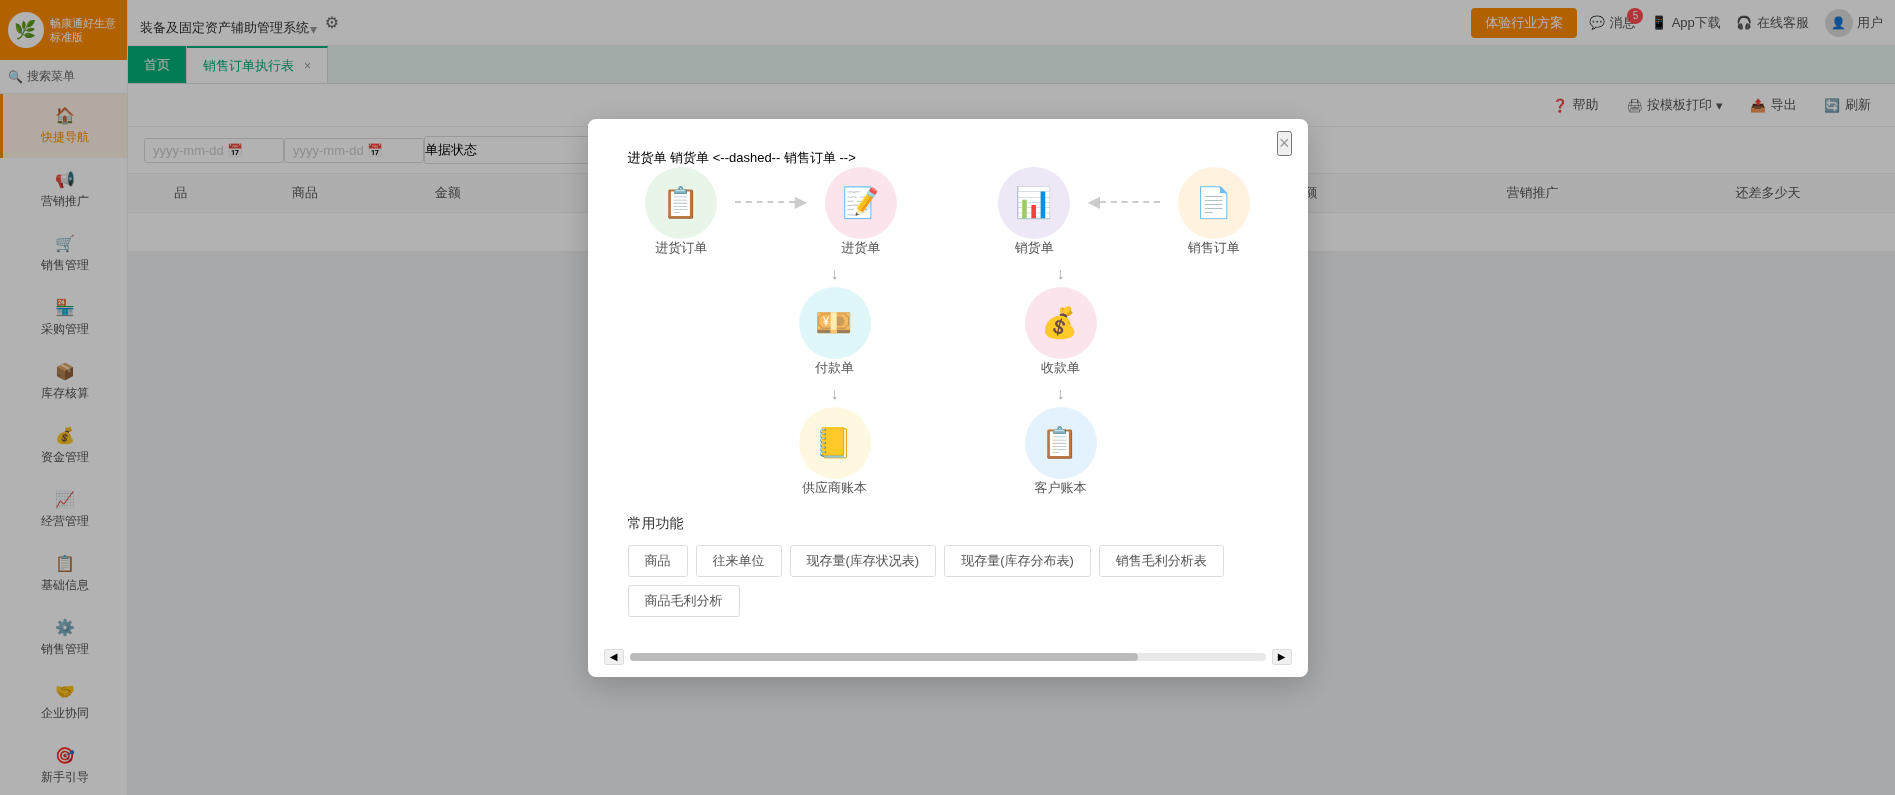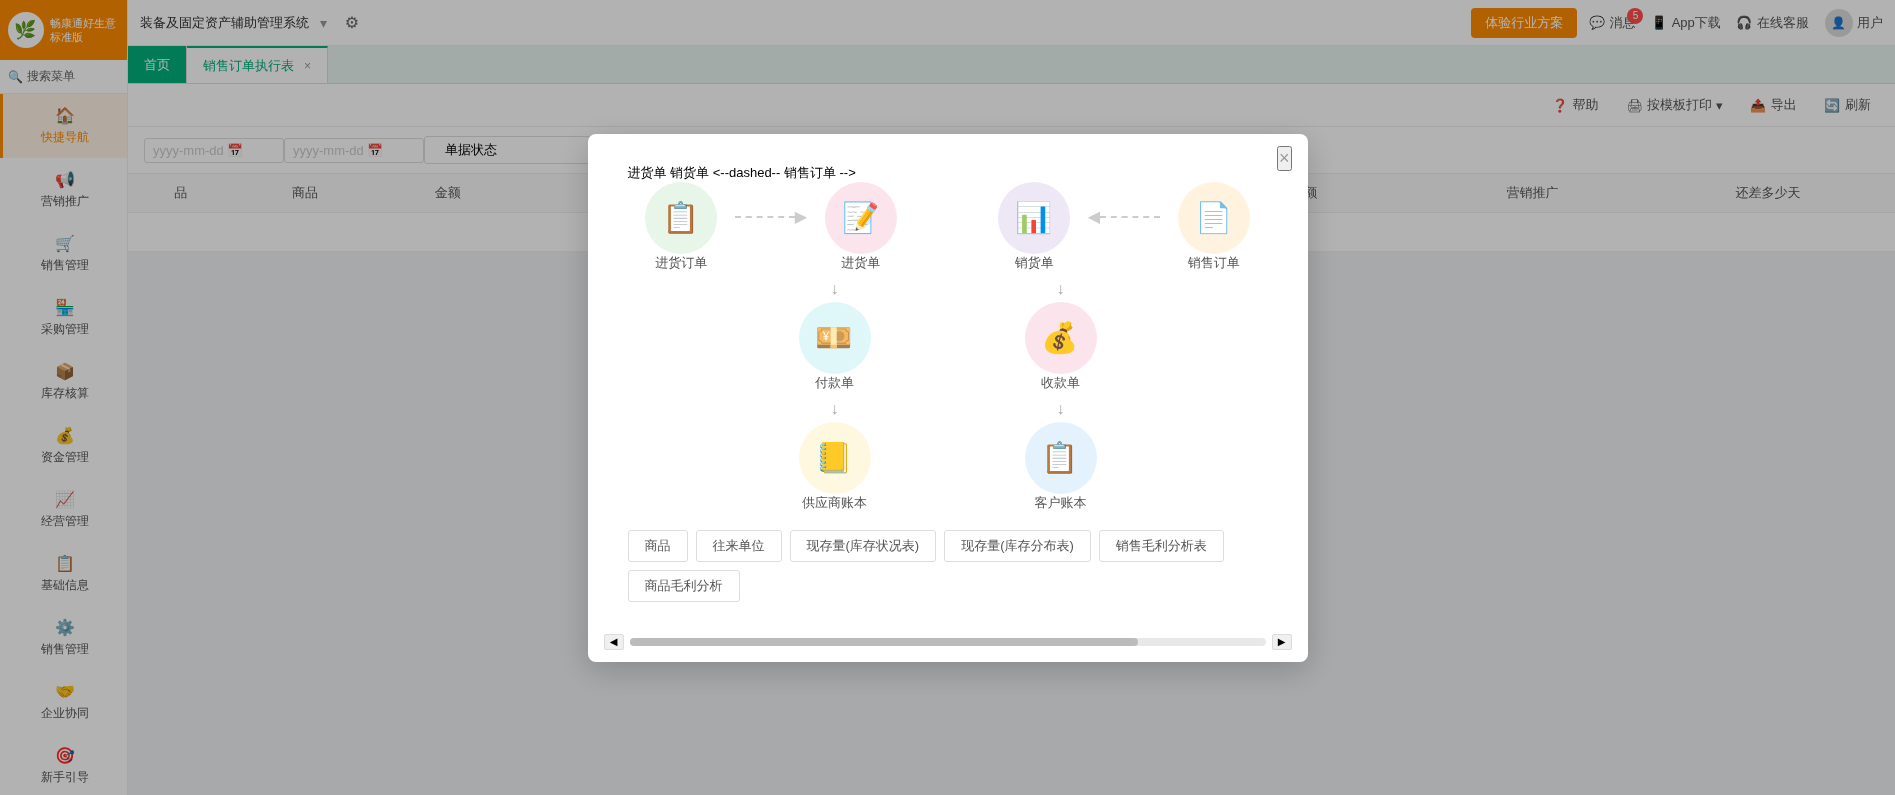--- a/index.html
+++ b/index.html
@@ -15,21 +15,21 @@
     .sidebar-logo-text { color: #fff; font-size: 11px; line-height: 1.3; }
     .sidebar-search { padding: 8px; border-bottom: 1px solid #eee; display: flex; align-items: center; gap: 4px; color: #666; font-size: 12px; cursor: pointer; }
     .sidebar-nav { flex: 1; overflow-y: auto; }
     .sidebar-item { padding: 12px 8px; display: flex; flex-direction: column; align-items: center; gap: 4px; cursor: pointer; color: #555; font-size: 12px; border-left: 3px solid transparent; }
     .sidebar-item.active { background: #fff3e6; border-left-color: #ff8c00; color: #ff8c00; }
     .sidebar-item-icon { font-size: 16px; }
 
     
     .main-area { flex: 1; display: flex; flex-direction: column; overflow: hidden; }
     .top-bar { height: 46px; background: #fff; display: flex; align-items: center; padding: 0 12px; border-bottom: 1px solid #eee; gap: 12px; }
-    .top-bar-title { font-size: 14px; color: #333; flex: 1; display: flex; align-items: center; gap: 11px; }
+    .top-bar-title { font-size: 14px; color: #333; flex: 1; display: flex; align-items: flex-end; gap: 1px; }
     .top-bar-system { font-size: 13px; color: #333; }
     .top-bar-arrow { color: #999; }
     .top-bar-settings { width: 28px; height: 28px; display: flex; align-items: center; justify-content: center; cursor: pointer; color: #666; font-size: 16px; }
     .top-bar-trial-btn { background: #ff8c00; color: #fff; border: none; padding: 6px 14px; border-radius: 4px; cursor: pointer; font-size: 13px; }
     .top-bar-actions { display: flex; align-items: center; gap: 16px; color: #555; font-size: 13px; }
     .top-bar-action { display: flex; align-items: center; gap: 4px; cursor: pointer; position: relative; }
     .badge { background: #ff4d4f; color: #fff; border-radius: 50%; width: 16px; height: 16px; font-size: 10px; display: flex; align-items: center; justify-content: center; position: absolute; top: -6px; right: -8px; }
     .user-avatar { width: 28px; height: 28px; background: #ddd; border-radius: 50%; display: flex; align-items: center; justify-content: center; font-size: 12px; }
 
     
@@ -222,21 +222,21 @@
 
       <div class="filter-bar">
         <div class="filter-date">
           <span style="color:#ccc;">yyyy-mm-dd</span>
           <span>📅</span>
         </div>
         <div class="filter-date">
           <span style="color:#ccc;">yyyy-mm-dd</span>
           <span>📅</span>
         </div>
-        <div style="border:1px solid #ddd; border-radius:3px; padding:4px 20px; font-size:13px; width:200px; display:flex; align-items:center; justify-content:space-between;">
+        <div style="border:1px solid #ddd; border-radius:3px; padding:4px 0; font-size:13px; width:200px; display:flex; align-items:center; justify-content:space-between;">
           <span>单据状态</span>
           <span>▾</span>
         </div>
         <button class="query-btn">查询</button>
         <button class="setting-btn">设置</button>
         <span class="more-conditions">更多条件</span>
       </div>
 
       <div class="table-wrap">
         <table class="data-table">
@@ -357,20 +357,21 @@
           <div class="flow-circle circle-light-blue" style="background:#e3f2fd; display:flex; align-items:center; justify-content:center; font-size:30px;">
             📋
           </div>
           <div class="flow-label">客户账本</div>
         </div>
         <div style="width:130px;"></div>
       </div>
     </div>
 
     <div class="common-section">
+      <div class="common-title">常用功能</div>
       <div class="common-btns">
         <button class="common-btn">商品</button>
         <button class="common-btn">往来单位</button>
         <button class="common-btn">现存量(库存状况表)</button>
         <button class="common-btn">现存量(库存分布表)</button>
         <button class="common-btn">销售毛利分析表</button>
         <button class="common-btn">商品毛利分析</button>
       </div>
     </div>
 

